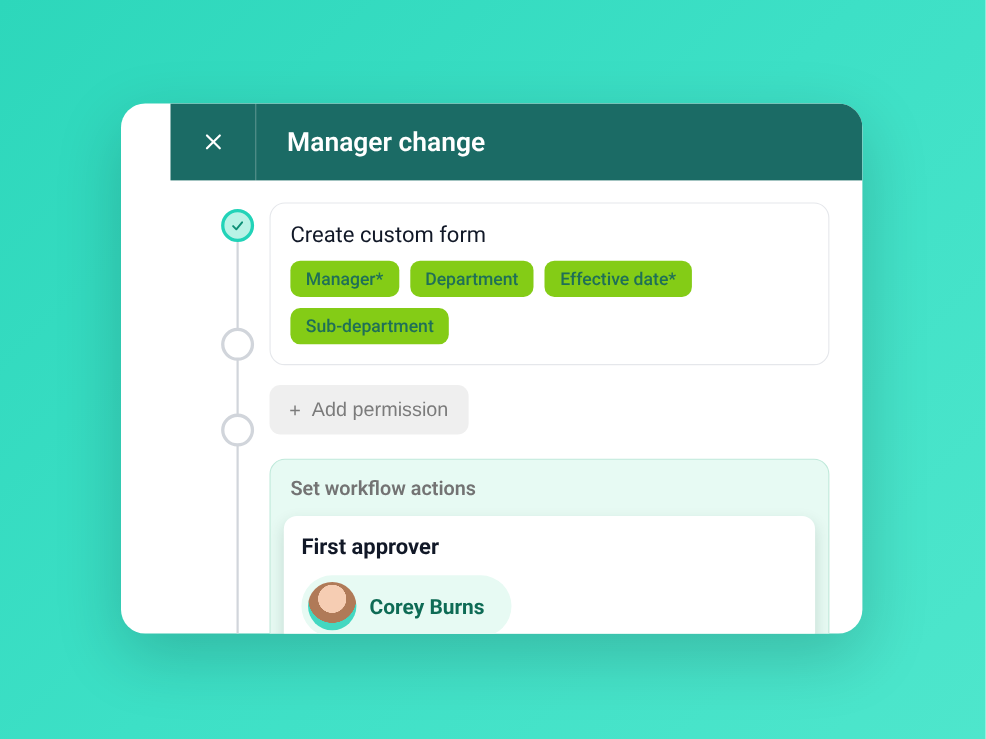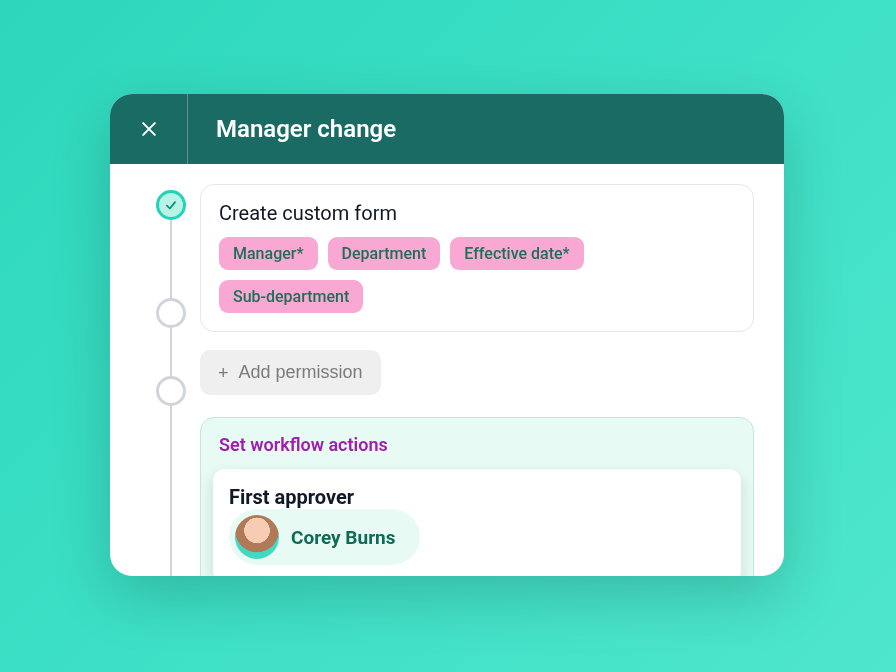--- a/index.html
+++ b/index.html
@@ -10,20 +10,21 @@
     display: flex; align-items: center; justify-content: center;
   }
   .modal {
     position: absolute;
     left: 110px; top: 94px;
     width: 674px; height: 482px;
     background: #ffffff;
     border-radius: 22px;
     box-shadow: 0 20px 60px rgba(0,0,0,0.18);
     overflow: hidden;
+    padding-left: 45px;
   }
   .modal-header {
     background: #1b6b65;
     height: 70px;
     display: flex; align-items: center;
     padding: 0 0 0 0;
   }
   .close-cell {
     width: 78px; height: 70px;
     display: flex; align-items: center; justify-content: center;
@@ -67,21 +68,21 @@
     padding: 16px 18px 18px;
     background: #ffffff;
     margin-bottom: 18px;
   }
   .card-title {
     font-size: 20px; font-weight: 400; color: #111827;
     margin-bottom: 12px;
   }
   .chips { display: flex; flex-wrap: wrap; gap: 10px; }
   .chip {
-    background: #f9a8d4;
+    background: #84cc16;
     color: #1f6f57;
     border-radius: 9px;
     padding: 7px 14px;
     font-size: 16px; font-weight: 500;
     white-space: nowrap;
   }
 
   .add-permission {
     display: inline-flex; align-items: center; gap: 10px;
     background: #efefef;
@@ -96,32 +97,32 @@
     font-size: 18px; line-height: 1;
   }
 
   .workflow-panel {
     background: #e7faf3;
     border: 1.5px solid #bfe9da;
     border-radius: 14px;
     padding: 16px 12px 12px;
   }
   .workflow-panel-header {
-    font-size: 18px; font-weight: 600; color: #a21caf;
+    font-size: 18px; font-weight: 600; color: #737373;
     padding: 0 6px 14px;
   }
   .workflow-card {
     background: #ffffff;
     border-radius: 12px;
     padding: 16px 16px 18px;
     box-shadow: 0 6px 14px rgba(15, 60, 50, 0.15);
   }
   .workflow-card-title {
     font-size: 20px; font-weight: 700; color: #111827;
-    margin-bottom: 0;
+    margin-bottom: 14px;
   }
   .person-chip {
     display: inline-flex; align-items: center; gap: 12px;
     background: #e7faf3;
     border-radius: 999px;
     padding: 6px 24px 6px 6px;
     justify-content: space-between;
   }
   .avatar {
     width: 44px; height: 44px; border-radius: 50%;

